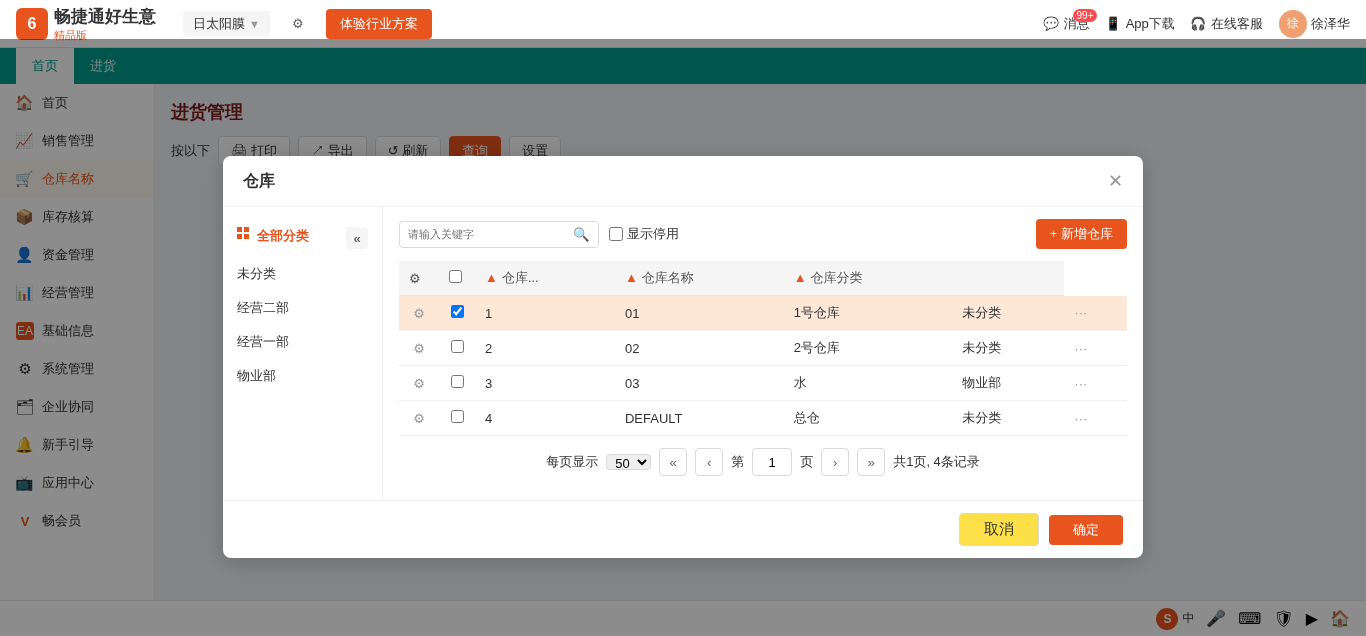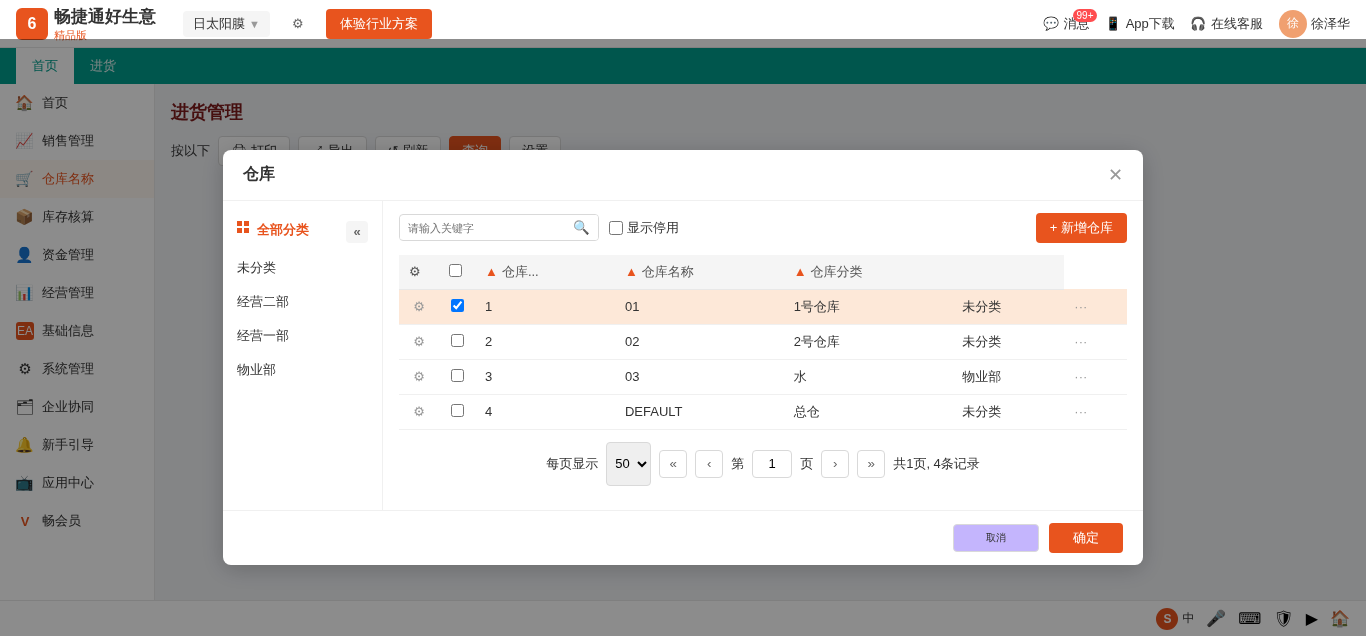--- a/index.html
+++ b/index.html
@@ -109,28 +109,28 @@
     .checkbox-col { width: 36px; text-align: center; }
     .sort-icon { color: #e8541e; margin-right: 4px; }
 
     
     .pagination {
       display: flex; align-items: center; justify-content: center;
       gap: 8px; padding: 12px 0; font-size: 13px; color: #333;
     }
     .page-btn { width: 28px; height: 28px; border: 1px solid #d9d9d9; border-radius: 4px; background: #fff; cursor: pointer; display: flex; align-items: center; justify-content: center; color: #666; }
     .page-input { width: 40px; height: 28px; border: 1px solid #d9d9d9; border-radius: 4px; text-align: center; font-size: 13px; }
-    .page-select { height: 44px; border: 1px solid #d9d9d9; border-radius: 4px; font-size: 13px; padding: 0 4px; }
+    .page-select { height: 16px; border: 1px solid #d9d9d9; border-radius: 4px; font-size: 13px; padding: 0 4px; }
 
     
     .modal-footer {
       display: flex; align-items: center; justify-content: flex-end;
       padding: 12px 20px; border-top: 1px solid #f0f0f0; gap: 10px;
     }
-    .cancel-btn { padding: 6px 32px; border: 1px solid #d9d9d9; background: #c4b5fd; border-radius: 4px; cursor: pointer; font-size: 10px; color: #333; }
+    .cancel-btn { padding: 6px 24px; border: 1px solid #d9d9d9; background: #fde047; border-radius: 4px; cursor: pointer; font-size: 15px; color: #333; }
     .confirm-btn { padding: 6px 24px; border: none; background: #e8541e; color: #fff; border-radius: 4px; cursor: pointer; font-size: 13px; }
 
     
     .bottom-bar {
       position: fixed; bottom: 0; left: 0; width: 1366px; height: 36px;
       background: #fff; border-top: 1px solid #e8e8e8;
       display: flex; align-items: center; justify-content: flex-end;
       padding: 0 16px; gap: 12px; z-index: 10;
     }
     .bottom-logo { display: flex; align-items: center; gap: 4px; }

